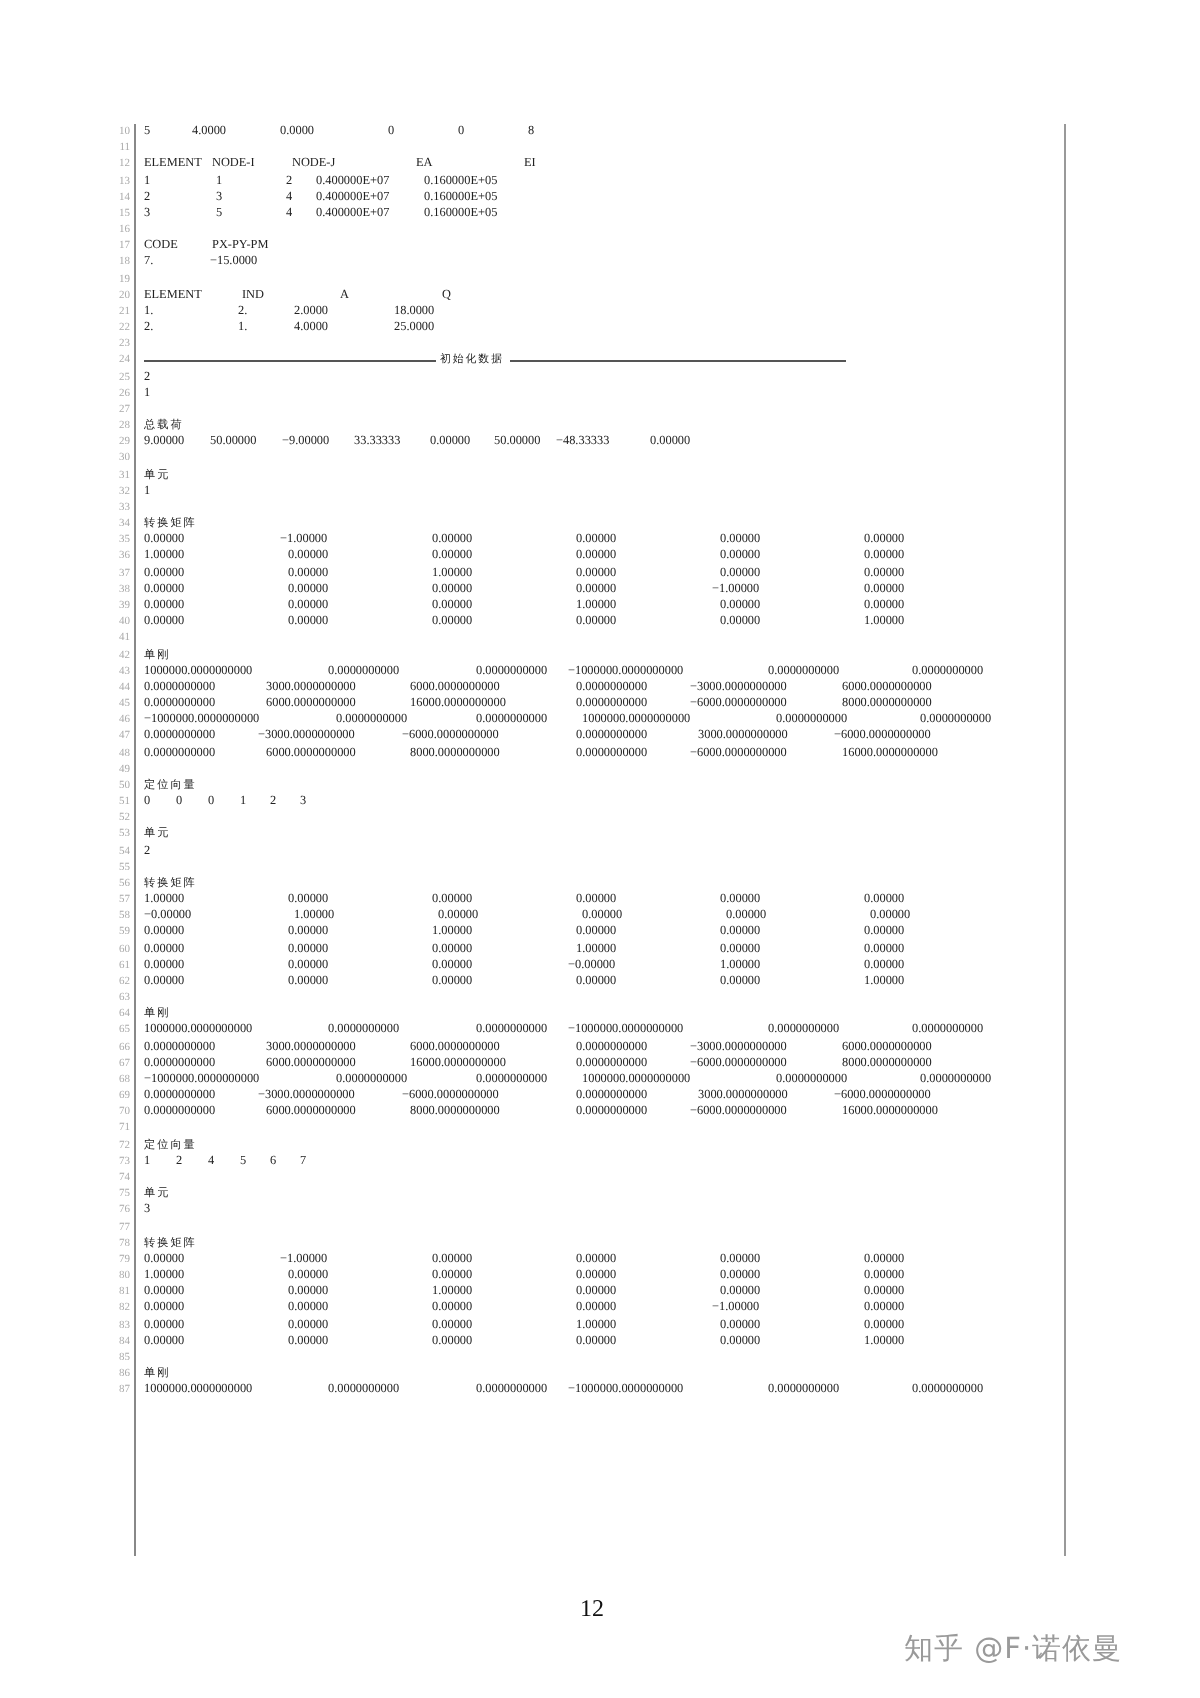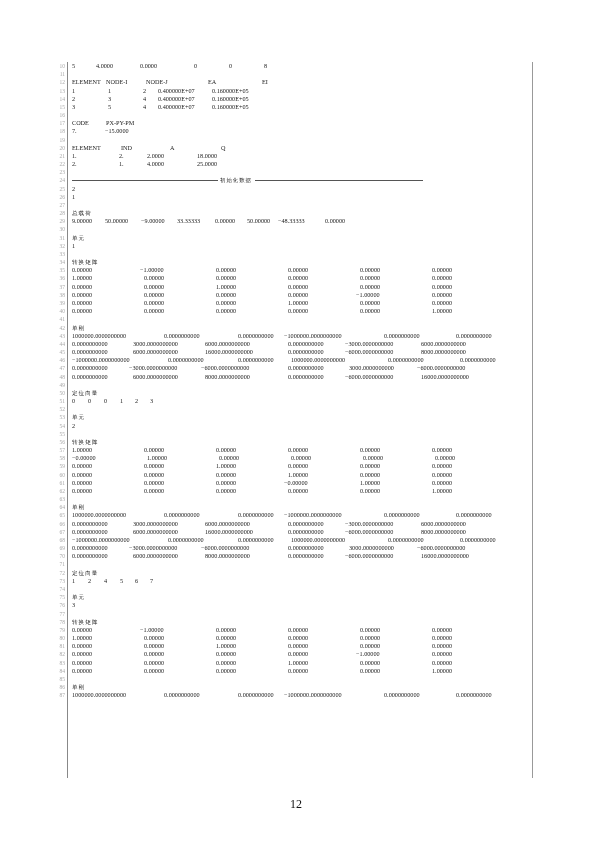--- a/index.html
+++ b/index.html
@@ -522,13 +522,14 @@
         <span class="ln">87</span>
         <span class="cell" style="left: 72px;">1000000.0000000000</span>
         <span class="cell" style="left: 164px;">0.0000000000</span>
         <span class="cell" style="left: 238px;">0.0000000000</span>
         <span class="cell" style="left: 284px;">−1000000.0000000000</span>
         <span class="cell" style="left: 384px;">0.0000000000</span>
         <span class="cell" style="left: 456px;">0.0000000000</span>
       </div>
     </div>
   <div class="page-number">12</div>
+  <div class="watermark">知乎 @F·诺依曼</div>
 </div>
 
 </body></html>

